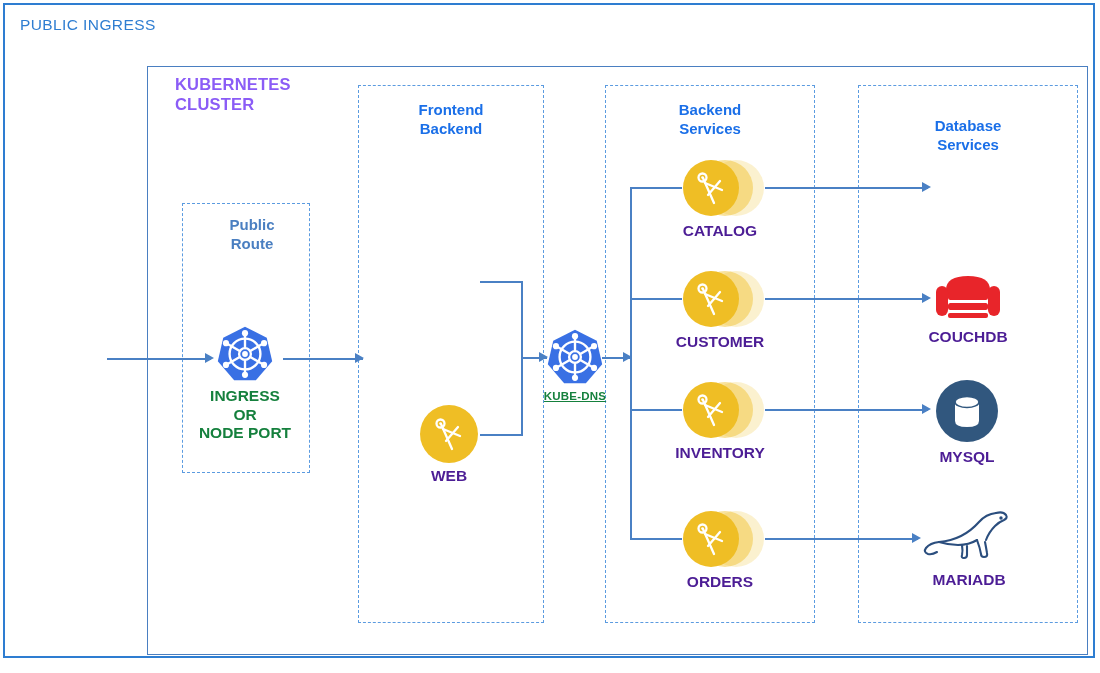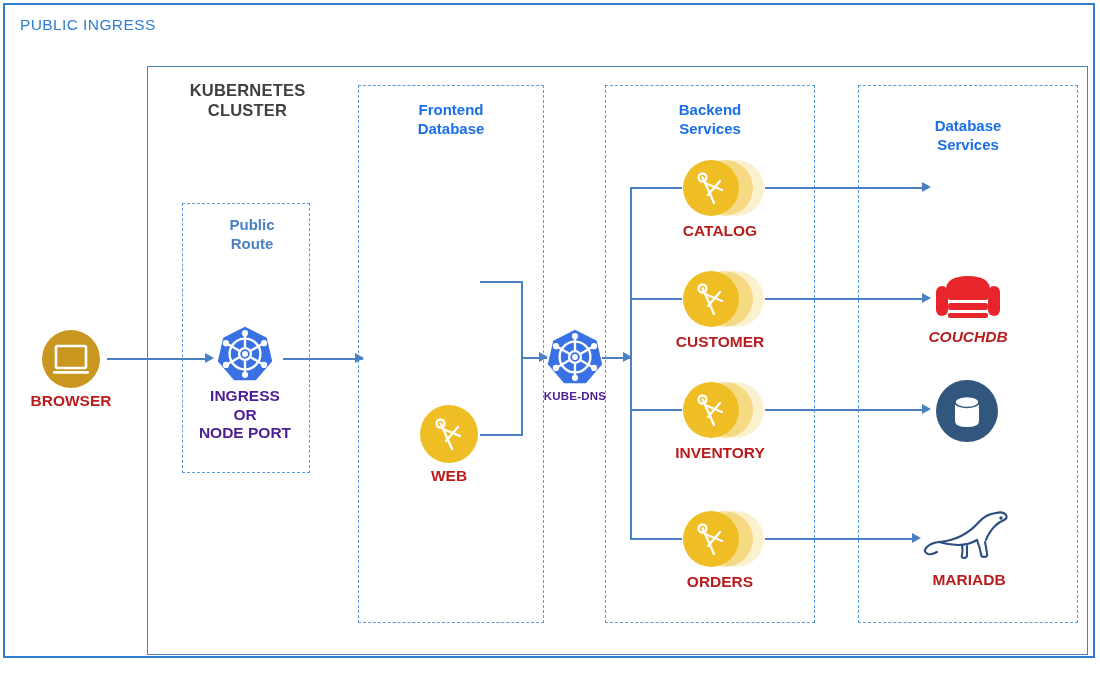--- a/index.html
+++ b/index.html
@@ -24,23 +24,23 @@
     position:absolute;left:20px;top:16px;
     font-size:15.5px;color:#2E7DD1;letter-spacing:.4px;
     white-space:nowrap;
   }
   .k8s-cluster{
     position:absolute;left:147px;top:66px;width:941px;height:589px;
     border:1.5px solid #4A7FC1;
     box-sizing:border-box;
   }
   .k8s-title{
-    position:absolute;left:175px;top:80px;width:145px;
-    text-align:center;font-size:16.5px;font-weight:bold;
-    color:#404040;line-height:1.22;letter-spacing:.2px;
+    position:absolute;left:175px;top:74px;width:145px;
+    font-size:16.5px;font-weight:bold;
+    color:#8b5cf6;line-height:1.22;letter-spacing:.2px;
   }
 
   .zone{
     position:absolute;
     border:1.6px dashed #5B9BE0;
     box-sizing:border-box;
   }
   .zone-title{
     position:absolute;text-align:center;
     font-size:15px;font-weight:bold;color:#1A6FE8;
@@ -56,25 +56,25 @@
     font-size:15px;font-weight:bold;color:#4A7FC1;
     line-height:1.28;white-space:pre-line;
   }
 
   
   .node{position:absolute;}
   .node .glyph{position:absolute;left:0;top:0;}
   .node .caption{
     position:absolute;left:50%;transform:translateX(-50%);
     text-align:center;white-space:pre-line;
-    font-weight:bold;color:#b91c1c;
+    font-weight:bold;color:#4c1d95;
     font-size:15.5px;line-height:1.2;
   }
-  .caption.bright{color:#4c1d95;}
-  .caption.small{font-size:11.5px;letter-spacing:.2px;}
+  .caption.bright{color:#15803d;}
+  .caption.small{font-size:11.5px;letter-spacing:.2px;text-decoration:underline;}
 
   
   .wire{position:absolute;background:#4A80C4;}
   .wire.h{height:2px;}
   .wire.v{width:2px;}
   .arrow{position:absolute;width:0;height:0;
     border-top:5.5px solid transparent;
     border-bottom:5.5px solid transparent;
     border-left:9px solid #4A80C4;}
   svg{display:block;overflow:visible;}
@@ -90,21 +90,21 @@
   <div class="k8s-cluster"></div>
   <div class="k8s-title">KUBERNETES
 CLUSTER</div>
 
   <div class="subzone" style="left:182px;top:203px;width:128px;height:270px;"></div>
   <div class="subzone-title" style="left:182px;top:215px;width:140px;text-align:center;">Public
 Route</div>
 
   <div class="zone" style="left:358px;top:85px;width:186px;height:538px;"></div>
   <div class="zone-title" style="left:358px;top:100px;width:186px;">Frontend
-Database</div>
+Backend</div>
 
   <div class="zone" style="left:605px;top:85px;width:210px;height:538px;"></div>
   <div class="zone-title" style="left:605px;top:100px;width:210px;">Backend
 Services</div>
 
   <div class="zone" style="left:858px;top:85px;width:220px;height:538px;"></div>
   <div class="zone-title" style="left:858px;top:116px;width:220px;">Database
 Services</div>
 
   <div class="wire h" style="left:107px;top:358px;width:104px;"></div>
@@ -129,30 +129,20 @@
 
   <div class="wire h" style="left:765px;top:187px;width:163px;"></div>
   <div class="arrow" style="left:922px;top:182px;"></div>
   <div class="wire h" style="left:765px;top:298px;width:163px;"></div>
   <div class="arrow" style="left:922px;top:293px;"></div>
   <div class="wire h" style="left:765px;top:409px;width:163px;"></div>
   <div class="arrow" style="left:922px;top:404px;"></div>
   <div class="wire h" style="left:765px;top:538px;width:153px;"></div>
   <div class="arrow" style="left:912px;top:533px;"></div>
 
-  <div class="node" style="left:42px;top:330px;width:58px;height:58px;">
-    <span class="glyph">
-      <svg width="58" height="58" viewBox="0 0 58 58">
-        <circle cx="29" cy="29" r="29" fill="#C9971F"></circle>
-        <rect x="14" y="16" width="30" height="22" rx="1.5" fill="none" stroke="#fff" stroke-width="2.6"></rect>
-        <rect x="11" y="41" width="36" height="2.8" rx="1.4" fill="#fff"></rect>
-      </svg>
-    </span>
-    <span class="caption" style="top:62px;">BROWSER</span>
-  </div>
 
   <div class="node" style="left:216px;top:325px;width:58px;height:58px;">
     <span class="glyph">
       <svg width="58" height="58" viewBox="0 0 64 64">
         <polygon points="32,2 56,14 62,40 44,61 20,61 2,40 8,14" fill="#3970E4"></polygon>
         <g fill="none" stroke="#fff" stroke-width="2.6" stroke-linecap="round">
           <circle cx="32" cy="32" r="17"></circle>
           <circle cx="32" cy="32" r="6.5"></circle>
           <line x1="32" y1="8.5" x2="32" y2="25.5"></line>
           <line x1="32" y1="38.5" x2="32" y2="55.5"></line>
@@ -299,31 +289,32 @@
     <span class="glyph">
       <svg width="64" height="52" viewBox="0 0 64 52">
         <path d="M10 20 q0-14 22-14 q22 0 22 14 v6 h-44z" fill="#E8252A"></path>
         <rect x="0" y="16" width="12" height="30" rx="6" fill="#E8252A"></rect>
         <rect x="52" y="16" width="12" height="30" rx="6" fill="#E8252A"></rect>
         <rect x="12" y="22" width="40" height="8" rx="2.5" fill="#E8252A"></rect>
         <rect x="12" y="33" width="40" height="7" rx="2.5" fill="#E8252A"></rect>
         <rect x="12" y="43" width="40" height="5" rx="2" fill="#E8252A"></rect>
       </svg>
     </span>
-    <span class="caption" style="top:58px;width:160px;font-style:italic;">COUCHDB</span>
+    <span class="caption" style="top:58px;width:160px;">COUCHDB</span>
   </div>
 
   <div class="node" style="left:936px;top:380px;width:62px;height:62px;">
     <span class="glyph">
       <svg width="62" height="62" viewBox="0 0 62 62">
         <circle cx="31" cy="31" r="31" fill="#31577E"></circle>
         <path d="M19 22 h24 v19 q0 6 -12 6 q-12 0 -12 -6z" fill="#fff"></path>
         <ellipse cx="31" cy="22" rx="12" ry="5.5" fill="#fff" stroke="#31577E" stroke-width="1.6"></ellipse>
       </svg>
     </span>
+    <span class="caption" style="top:68px;width:160px;">MYSQL</span>
   </div>
 
   <div class="node" style="left:918px;top:503px;width:102px;height:62px;">
     <span class="glyph">
       <svg width="102" height="62" viewBox="0 0 102 62">
         <g fill="none" stroke="#2B4E7E" stroke-width="2.1" stroke-linecap="round" stroke-linejoin="round">
           <path d="M78 10 q7-2 10 2 q2 3-2 5 q-5 2-9 6 q-6 6-9 14"></path>
           <path d="M78 10 q-10 1-17 9 q-8 9-18 14 q-10 5-22 6"></path>
           <path d="M21 39 q-9 1-13 6 q-3 4 2 6 q4 1 9-2"></path>
           <path d="M21 39 q10 3 19 3 q11 0 19-5"></path>

